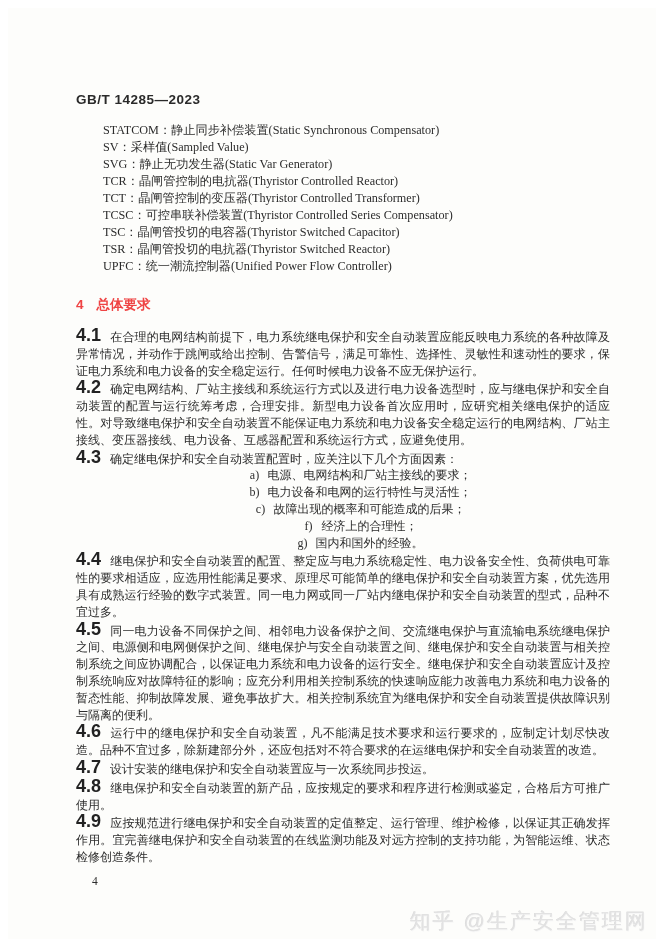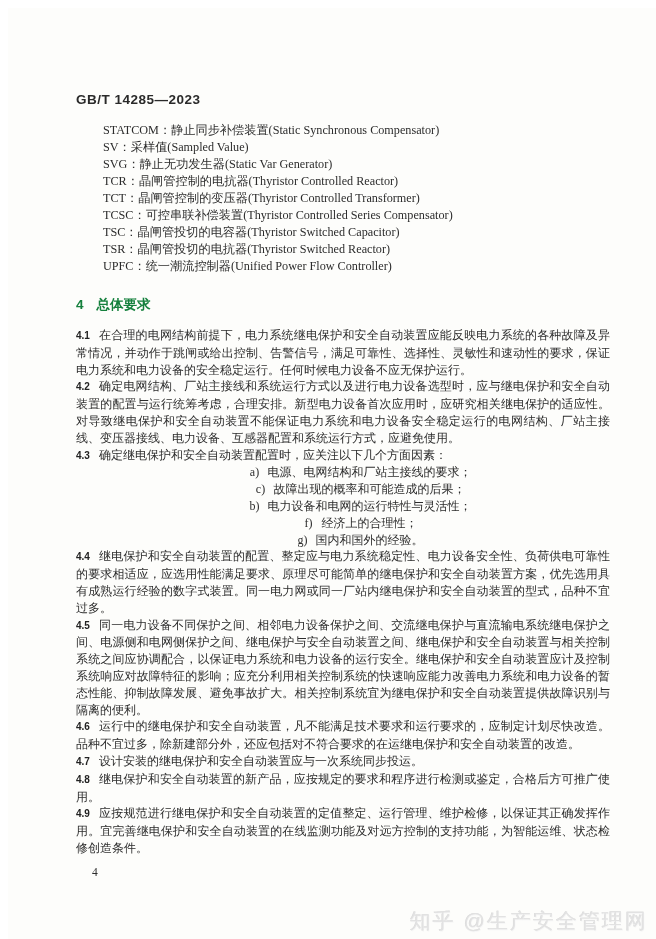--- a/index.html
+++ b/index.html
@@ -27,35 +27,35 @@
     font-size:12.2px;
     line-height:17px;
     color:#2c2c2c;
   }
   .abbr-item { white-space:nowrap; }
   .section-heading {
     margin-top:21px;
     font-family:"Liberation Sans", sans-serif;
     font-weight:bold;
     font-size:13.5px;
-    color:#15803d;
+    color:#ef4444;
   }
   .section-heading .sec-num { margin-right:13px; }
   .clauses {
     margin-top:13px;
     font-size:12px;
     line-height:16.8px;
     text-align:justify;
     color:#2c2c2c;
   }
   .clause { margin:0; }
   .clause-num {
     font-family:"Liberation Sans", sans-serif;
     font-weight:bold;
-    font-size:10px;
+    font-size:18px;
     margin-right:9px;
     color:#222;
   }
   .clause-items { margin:0; }
   .clause-item {
     margin:0;
     padding-left:27px;
     text-align:center;
   }
   .li-label {
@@ -107,22 +107,22 @@
   <div class="clauses">
 
     <p class="clause"><span class="clause-num">4.1</span><span>在合理的电网结构前提下，电力系统继电保护和安全自动装置应能反映电力系统的各种故障及异常情况，并动作于跳闸或给出控制、告警信号，满足可靠性、选择性、灵敏性和速动性的要求，保证电力系统和电力设备的安全稳定运行。任何时候电力设备不应无保护运行。</span></p>
 
     <p class="clause"><span class="clause-num">4.2</span><span>确定电网结构、厂站主接线和系统运行方式以及进行电力设备选型时，应与继电保护和安全自动装置的配置与运行统筹考虑，合理安排。新型电力设备首次应用时，应研究相关继电保护的适应性。对导致继电保护和安全自动装置不能保证电力系统和电力设备安全稳定运行的电网结构、厂站主接线、变压器接线、电力设备、互感器配置和系统运行方式，应避免使用。</span></p>
 
     <p class="clause"><span class="clause-num">4.3</span><span>确定继电保护和安全自动装置配置时，应关注以下几个方面因素：</span></p>
 
     <div class="clause-items">
       <p class="clause-item"><span class="li-label">a)</span><span>电源、电网结构和厂站主接线的要求；</span></p>
+      <p class="clause-item"><span class="li-label">b)</span><span>电力设备和电网的运行特性与灵活性；</span></p>
       <p class="clause-item"><span class="li-label">c)</span><span>故障出现的概率和可能造成的后果；</span></p>
-      <p class="clause-item"><span class="li-label">b)</span><span>电力设备和电网的运行特性与灵活性；</span></p>
       <p class="clause-item"><span class="li-label">f)</span><span>经济上的合理性；</span></p>
       <p class="clause-item"><span class="li-label">g)</span><span>国内和国外的经验。</span></p>
     </div>
 
     <p class="clause"><span class="clause-num">4.4</span><span>继电保护和安全自动装置的配置、整定应与电力系统稳定性、电力设备安全性、负荷供电可靠性的要求相适应，应选用性能满足要求、原理尽可能简单的继电保护和安全自动装置方案，优先选用具有成熟运行经验的数字式装置。同一电力网或同一厂站内继电保护和安全自动装置的型式，品种不宜过多。</span></p>
 
     <p class="clause"><span class="clause-num">4.5</span><span>同一电力设备不同保护之间、相邻电力设备保护之间、交流继电保护与直流输电系统继电保护之间、电源侧和电网侧保护之间、继电保护与安全自动装置之间、继电保护和安全自动装置与相关控制系统之间应协调配合，以保证电力系统和电力设备的运行安全。继电保护和安全自动装置应计及控制系统响应对故障特征的影响；应充分利用相关控制系统的快速响应能力改善电力系统和电力设备的暂态性能、抑制故障发展、避免事故扩大。相关控制系统宜为继电保护和安全自动装置提供故障识别与隔离的便利。</span></p>
 
     <p class="clause"><span class="clause-num">4.6</span><span>运行中的继电保护和安全自动装置，凡不能满足技术要求和运行要求的，应制定计划尽快改造。品种不宜过多，除新建部分外，还应包括对不符合要求的在运继电保护和安全自动装置的改造。</span></p>
 

